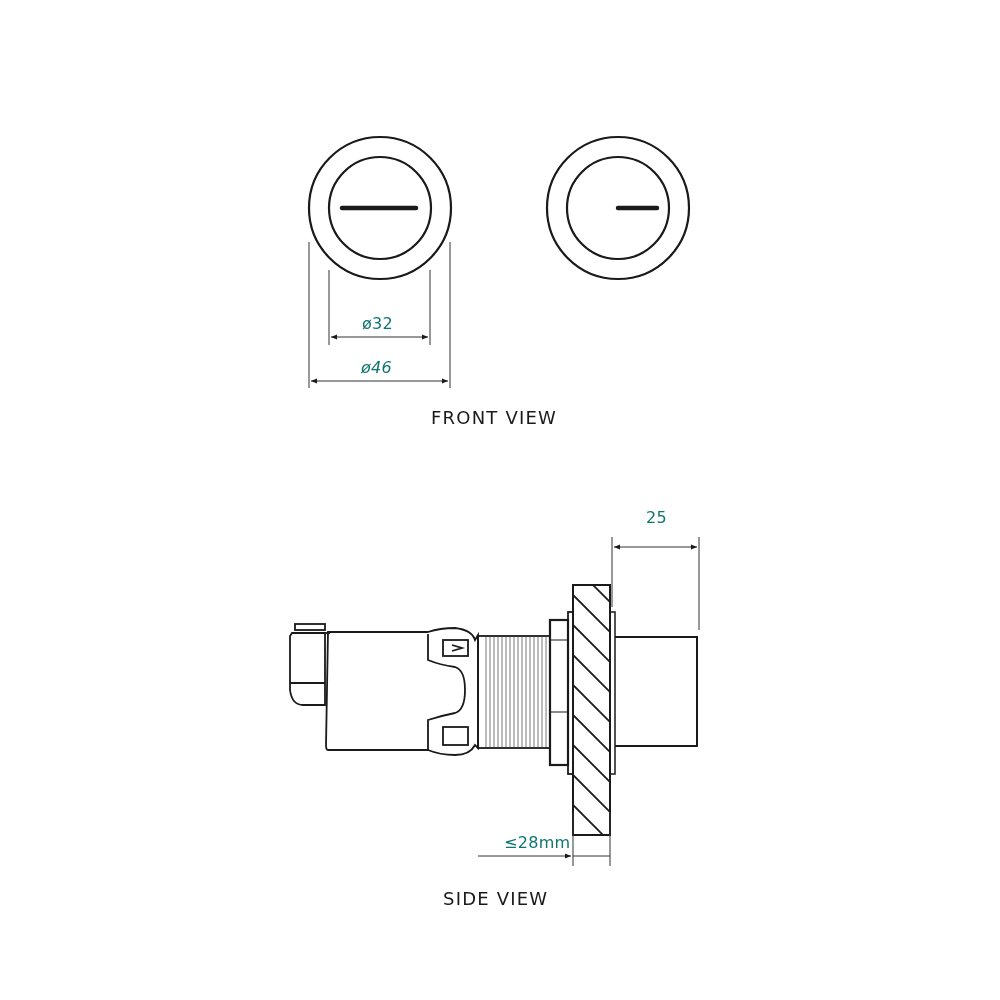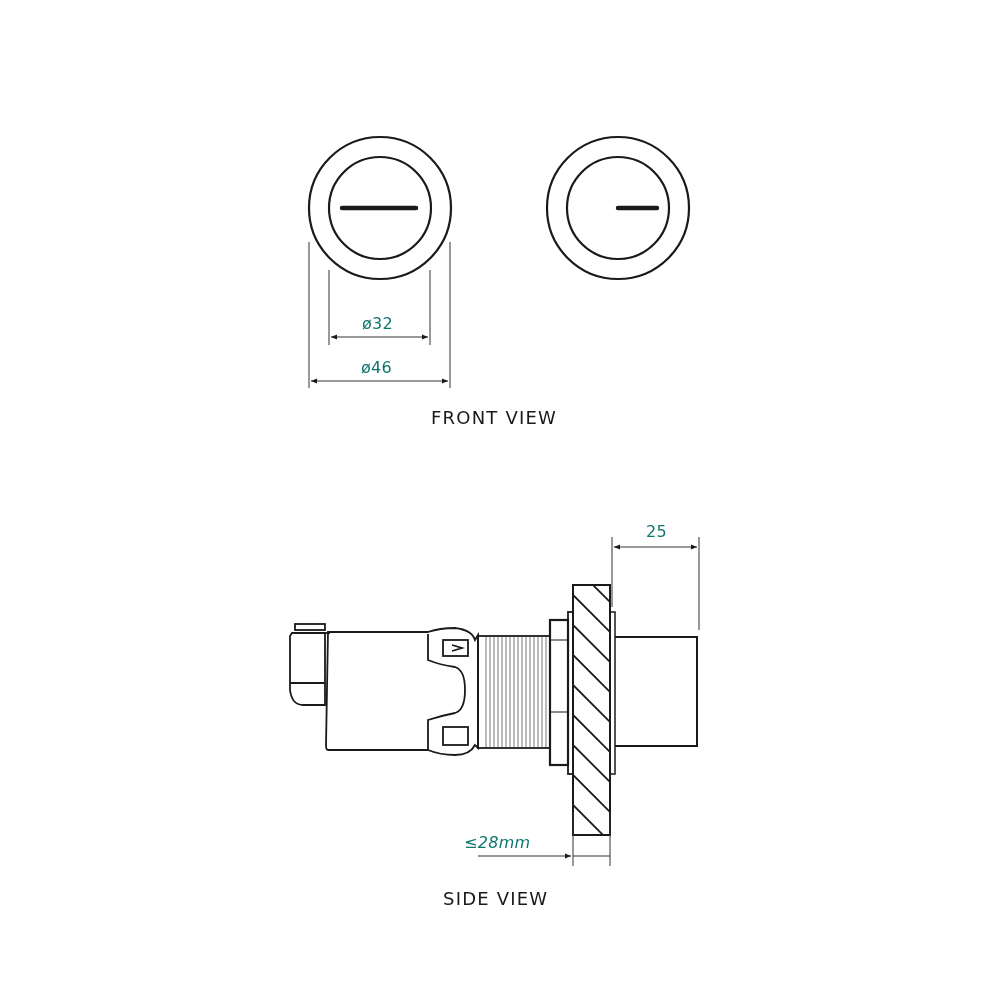--- a/index.html
+++ b/index.html
@@ -109,18 +109,18 @@
     <line x1="699" y1="537" x2="699" y2="630"></line>
     <line x1="614" y1="547" x2="697" y2="547" marker-start="url(#arr)" marker-end="url(#arr)"></line>
     <line x1="573" y1="812" x2="573" y2="866"></line>
     <line x1="610" y1="812" x2="610" y2="866"></line>
     <line x1="478" y1="856" x2="571" y2="856" marker-end="url(#arr)"></line>
     <line x1="573" y1="856" x2="610" y2="856"></line>
   </g>
 </svg>
 
 <div class="dim" style="left:362px; top:314px;">ø32</div>
-<div class="dim" style="left:361px; top:358px;">ø46</div>
+<div class="dim" style="left:361px; top:358px;font-style:italic;">ø46</div>
 <div class="lbl" style="left:431px; top:407px;">FRONT VIEW</div>
 
-<div class="dim" style="left:646px; top:522px;text-align:right;">25</div>
-<div class="dim" style="left:464px; top:833px;font-style:italic;">≤28mm</div>
+<div class="dim" style="left:646px; top:508px;text-align:right;">25</div>
+<div class="dim" style="left:504px; top:833px;">≤28mm</div>
 <div class="lbl" style="left:443px; top:888px;text-align:right;">SIDE VIEW</div>
 
 </body></html>

